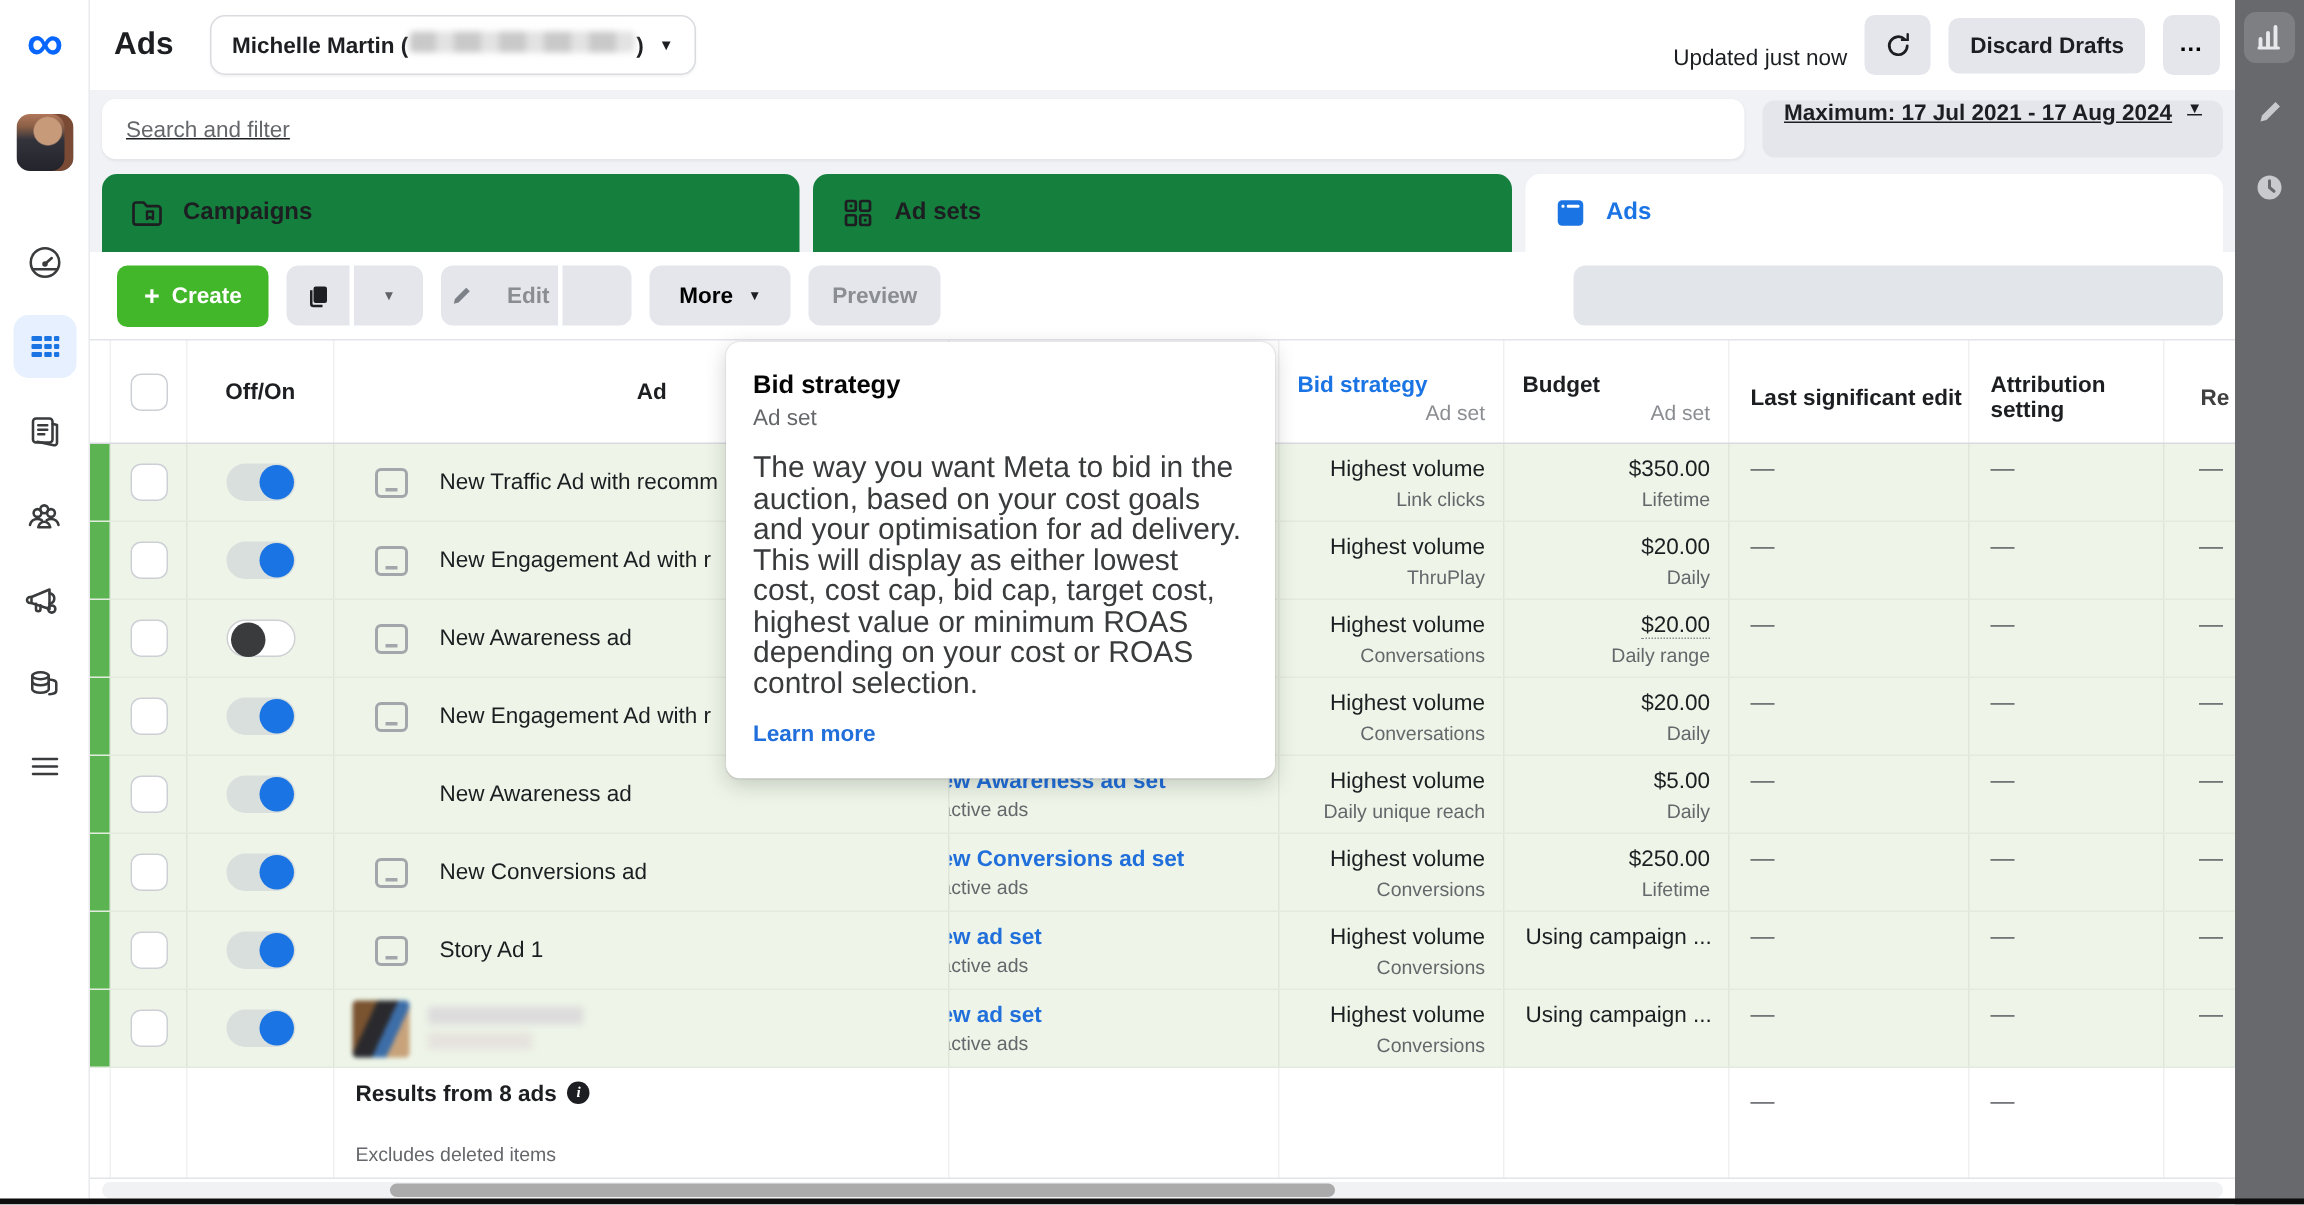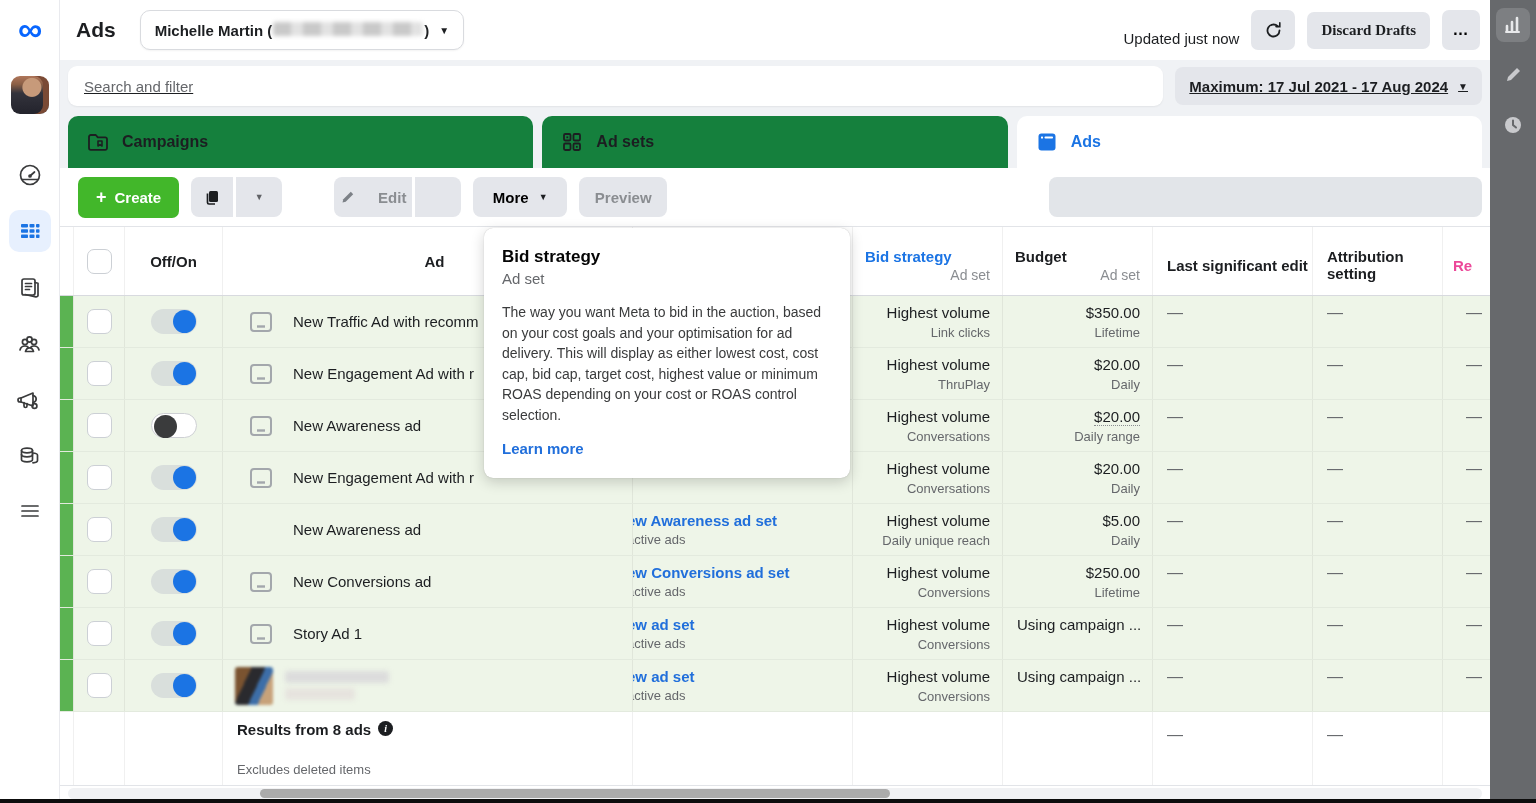--- a/index.html
+++ b/index.html
@@ -33,31 +33,31 @@
   
   .top-bar { position:absolute; left:0; top:0; width:1430px; height:60px; background:#fff; display:flex; align-items:center; padding:0 10px 0 16px; }
   .page-title { font-size:21px; font-weight:bold; margin-right:24px; }
   .account-pill { height:40px; border:1px solid #d9dbdf; border-radius:10px; background:#fff; display:flex; align-items:center; padding:0 14px; gap:10px; font-size:15px; font-weight:bold; cursor:pointer; box-shadow:0 1px 2px rgba(0,0,0,.05); }
   .redact { display:inline-block; width:150px; height:14px; border-radius:3px; margin:0 1px;
             background: repeating-linear-gradient(90deg,#c9c9c9 0 18px,#e2e2e2 18px 30px); filter: blur(2px); }
   .caret { font-size:10px; color:#1c1e21; }
   .top-right { margin-left:auto; display:flex; align-items:center; gap:12px; }
   .updated { font-size:15px; color:#1c1e21;margin-top:17px; }
   .btn { border:none; border-radius:7px; font-size:15px; font-weight:bold; font-family:inherit; cursor:pointer; }
-  .btn-gray { background:#e4e6eb; color:#1c1e21; padding:10px 14px;font-family:Liberation Serif, serif; }
+  .btn-gray { background:#e4e6eb; color:#1c1e21; padding:10px 14px; }
   .btn-icon { background:#e4e6eb; width:44px; height:40px; display:flex; align-items:center; justify-content:center; }
   .btn-blue { background:#1b74e4; color:#fff; padding:10px 16px; }
   .btn-dots { background:#e4e6eb; width:38px; height:40px; font-size:16px; letter-spacing:1px; }
 
   
   .filter-bar { position:absolute; left:0; top:60px; width:1430px; height:52px; background:#f0f2f5; display:flex; align-items:center; padding:0 8px; gap:12px;text-decoration:underline; }
   .search-pill { flex:1; height:40px; background:#fff; border-radius:9px; display:flex; align-items:center; padding:0 16px; box-shadow:0 1px 2px rgba(0,0,0,.06); }
   .search-pill input { border:none; outline:none; font-size:15px; width:100%; color:#1c1e21; font-family:inherit; background:transparent; }
   .search-pill input::placeholder { color:#65676b; }
-  .date-pill { height:38px; background:#e4e6eb; border-radius:8px; display:flex; align-items:center; gap:10px; padding:0 14px; font-size:15px; font-weight:bold; cursor:pointer; white-space:nowrap; }
+  .date-pill { height:38px; background:#e4e6eb; border-radius:8px; display:flex; align-items:flex-start; gap:10px; padding:0 14px; font-size:15px; font-weight:bold; cursor:pointer; white-space:nowrap; }
 
   
   .tab-row { position:absolute; left:0; top:112px; width:1430px; height:56px; background:#f0f2f5; display:flex; gap:9px; padding:4px 8px 0; }
   .tab { flex:1; border-radius:10px 10px 0 0; background:#15803d; display:flex; align-items:center; gap:12px; padding:0 18px; font-size:16px; font-weight:bold; cursor:pointer; }
   .tab.active { background:#fff; color:#1b74e4; }
   .tab svg { flex:0 0 auto; }
 
   
   .toolbar { position:absolute; left:0; top:168px; width:1430px; height:58px; background:#fff; display:flex; align-items:center; padding:0 8px 0 18px; gap:12px; }
   .btn-create { background:#42b72a; color:#fff; padding:10px 18px; display:flex; align-items:center; gap:8px; font-size:15px; }
@@ -125,21 +125,21 @@
   .foot-main { font-size:15px; font-weight:bold; display:flex; align-items:flex-start; gap:7px; }
   .foot-sub { font-size:13px; color:#65676b; margin-top:4px; }
   .foot-ad { flex-direction:column; align-items:flex-start !important; justify-content:center; padding-left:14px !important; }
   .info-dot { width:15px; height:15px; border-radius:50%; background:#1c1e21; color:#fff; font-size:10px; font-style:italic; font-weight:bold; display:inline-flex; align-items:center; justify-content:center; font-family:"Liberation Serif",serif; }
 
   
   .tooltip { position:absolute; left:424px; top:228px; width:366px; background:#fff; border-radius:9px; z-index:20;
              box-shadow:0 0 1px rgba(0,0,0,.25), 0 4px 14px rgba(0,0,0,.18); padding:19px 18px 20px; }
   .tt-title { font-size:17px; font-weight:bold; color:#050505; }
   .tt-sub { font-size:15px; color:#65676b; margin-top:3px; }
-  .tt-body { font-size:14px; color:#3a3b3c; line-height:20.5px; margin-top:15px; }
+  .tt-body { font-size:20px; color:#3a3b3c; line-height:20.5px; margin-top:15px; }
   .tt-link { font-size:15px; font-weight:bold; color:#216fdb; margin-top:15px; display:inline-block; cursor:pointer; }
 
   
   .hscroll { position:absolute; left:8px; top:788px; width:1414px; height:11px; background:#f1f2f4; border-radius:6px; }
   .hthumb { position:absolute; left:192px; top:1px; width:630px; height:9px; background:#ababab; border-radius:5px; cursor:pointer; }
   .bottom-edge { position:absolute; left:0; top:799px; width:1536px; height:4px; background:#0d0d0d; z-index:60; }
 </style>
 </head>
 <body>
 
@@ -302,21 +302,21 @@
         <svg width="18" height="18" viewBox="0 0 18 18" fill="none" stroke="#1c1e21" stroke-width="1.7">
             <rect x="6" y="3" width="9" height="11" rx="1.5" fill="#1c1e21" stroke="none"></rect>
             <path d="M4.5 5.5v9a1.5 1.5 0 0 0 1.5 1.5h6"></path>
           </svg>
       </button>
       <button class="seg w-xs">
         <span class="caret" style="font-size:9px;color:#606266;">▼</span>
       </button>
     </div>
     <div class="seg-group">
-      <button class="seg disabled" style="width:78px;gap:22px;margin-left:40px;">
+      <button class="seg disabled" style="width:78px;gap:22px;">
         <svg width="16" height="16" viewBox="0 0 16 16">
             <path d="M2.5 13.5l.8-3.2 7.5-7.5 2.4 2.4-7.5 7.5-3.2.8z" fill="#7c8187"></path>
           </svg>
         <span>Edit</span>
       </button>
       <button class="seg w-xs"></button>
     </div>
     <button class="seg only" style="width:94px;gap:10px;">
       <span>More</span>
       <span class="caret" style="font-size:9px;">▼</span>
@@ -346,21 +346,21 @@
       <div class="cell c-budget t-left" style="padding-left:12px;">
         <span class="hdr-main">Budget</span>
         <span class="hdr-sub" style="text-align:right;">Ad set</span>
       </div>
       <div class="cell c-edit" style="color:#1c1e21;display:flex;justify-content:center;">
           <span class="hdr-main">Last significant edit</span>
         </div>
       <div class="cell c-attr" style="color:#1c1e21;display:flex;justify-content:center;">
           <span class="hdr-main">Attribution setting</span>
         </div>
-      <div class="cell c-res" style="color:#ec4899;display:flex;justify-content:center;text-align:left;padding-left:10px;">
+      <div class="cell c-res" style="color:#404040;display:flex;justify-content:center;text-align:left;padding-left:24px;">
           <span class="hdr-main">Re</span>
         </div>
     </div>
 
     <div class="trow drow">
       <div class="cell c-strip"></div>
       <div class="cell c-check">
           <span class="checkbox"></span>
         </div>
       <div class="cell c-onoff">

